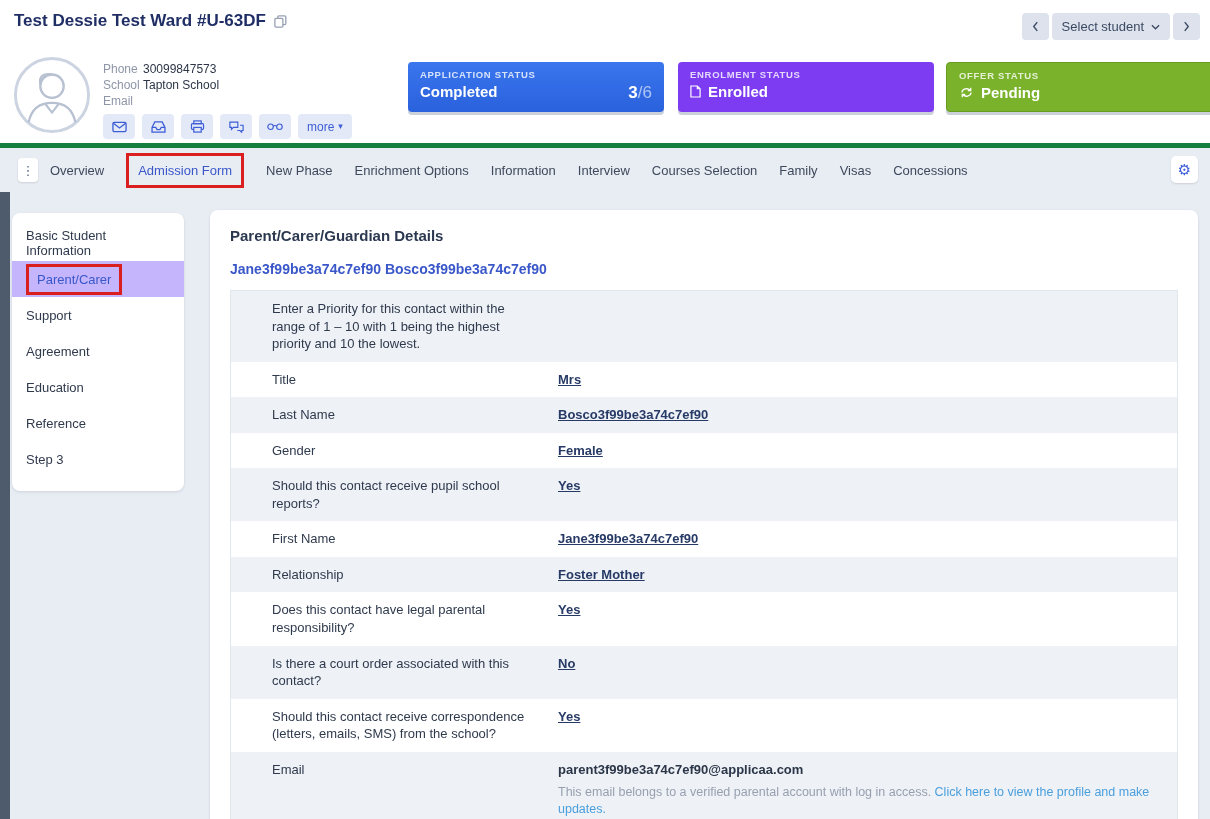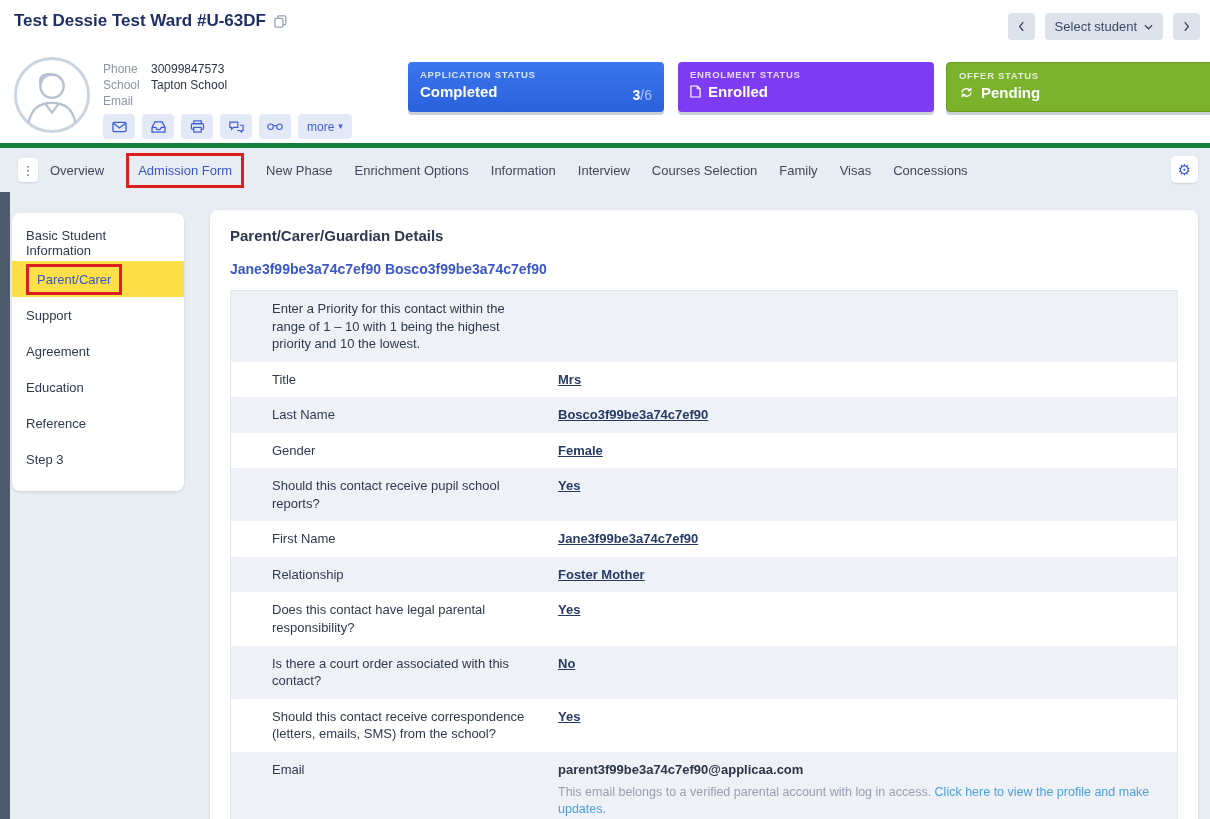--- a/index.html
+++ b/index.html
@@ -9,60 +9,60 @@
     background: #e8ecf3;
     position: relative;
     color: #2f3a4d;
   }
 
   
   .topbar { position: absolute; top: 0; left: 0; width: 100%; height: 148px; background: #fff; border-bottom: 5px solid #15803d; }
   .page-title { position: absolute; left: 14px; top: 11px; font-size: 17px; font-weight: 700; color: #202e66; display: flex; align-items: center; gap: 8px; }
   .copy-ic { display: inline-flex; cursor: pointer; }
 
-  .select-group { position: absolute; right: 10px; top: 13px; display: flex; gap: 10px; }
+  .select-group { position: absolute; right: 10px; top: 13px; display: flex; gap: 3px; }
   .sel-btn { height: 27px; background: #dde2ed; border: none; border-radius: 4px; display: flex; align-items: center; justify-content: center; color: #3b4a63; font-size: 13px; cursor: pointer; }
   .sel-nav { width: 27px; }
   .sel-mid { padding: 0 10px; gap: 7px; }
 
   .avatar { position: absolute; left: 13px; top: 56px; }
   .profile-info { position: absolute; left: 103px; top: 61px; font-size: 12px; line-height: 16px; color: #2c3648; }
   .pi-row { display: flex; }
   .pi-label { color: #8d95a7; width: 40px; }
-  .pi-value { margin-left: 8px; }
+  .pi-value { margin-left: 0; }
 
   .icon-row { position: absolute; left: 103px; top: 114px; display: flex; gap: 7px; }
   .icon-btn { min-width: 32px; height: 25px; background: #e4e9f8; border-radius: 4px; display: flex; align-items: center; justify-content: center; cursor: pointer; }
   .more-btn { padding: 0 9px; color: #3c5dd6; font-size: 12px; gap: 4px; }
   .caret-glyph { font-size: 9px; line-height: 1; }
 
   
   .status-card { position: absolute; top: 62px; height: 50px; border-radius: 4px; padding: 7px 12px; color: #fff; box-shadow: 0 3px 0 rgba(20,40,90,.22); }
   .sc-label { font-size: 9.5px; letter-spacing: .7px; text-transform: uppercase; opacity: .8; font-weight: 700; }
   .sc-value { font-size: 15px; font-weight: 700; margin-top: 3px; display: flex; align-items: center; gap: 7px; }
   .sc-app { left: 408px; width: 256px; background: linear-gradient(#3a76ee, #2a61dc); }
   .sc-enr { left: 678px; width: 256px; background: #7d3cf2; }
   .sc-off { left: 946px; width: 284px; background: #7ab22c; border: 1px solid #689c21; }
-  .sc-progress { position: absolute; right: 12px; bottom: 9px; font-size: 14px; font-weight: 700; text-align: center; }
+  .sc-progress { position: absolute; right: 12px; bottom: 9px; font-size: 17px; font-weight: 700; text-align: center; }
   .sc-progress .dim { opacity: .6; font-weight: 400; }
 
   
   .tabbar { position: absolute; top: 148px; left: 0; width: 100%; height: 44px; }
   .dots-btn { position: absolute; left: 18px; top: 10px; width: 20px; height: 24px; background: #fff; border-radius: 4px; box-shadow: 0 1px 2px rgba(0,0,0,.12); display: flex; align-items: center; justify-content: center; color: #5b6a85; font-size: 13px; cursor: pointer; }
   .tab-list { position: absolute; left: 50px; top: 0; height: 44px; display: flex; align-items: center; gap: 22px; font-size: 13px; color: #3e4a5c; }
   .tab { cursor: pointer; white-space: nowrap; }
   .tab.active { color: #3a57c9; border: 3px solid #d91f1f; padding: 7px 9px; }
   .gear-btn { position: absolute; right: 12px; top: 8px; width: 27px; height: 27px; background: #fff; border-radius: 5px; box-shadow: 0 1px 2px rgba(0,0,0,.12); display: flex; align-items: center; justify-content: center; color: #3c5dd6; font-size: 15px; cursor: pointer; }
 
   
   .left-strip { position: absolute; left: 0; top: 192px; width: 10px; height: 627px; background: #4e5b6c; }
 
   .sidebar { position: absolute; left: 12px; top: 213px; width: 172px; background: #fff; border-radius: 8px; box-shadow: 0 1px 3px rgba(20,30,60,.12); padding: 12px 0 14px; }
   .side-item { min-height: 36px; display: flex; align-items: center; padding: 0 14px; font-size: 13px; color: #2f3a4d; cursor: pointer; }
-  .side-item.active { background: #fde047; color: #3a57c9; }
+  .side-item.active { background: #c4b5fd; color: #3a57c9; }
   .red-box-inline { border: 3px solid #d91f1f; padding: 5px 8px; display: inline-block; }
 
   .main-card { position: absolute; left: 210px; top: 210px; width: 988px; height: 640px; background: #fff; border-radius: 8px; box-shadow: 0 1px 3px rgba(20,30,60,.12); padding: 17px 20px; overflow: hidden; }
   .main-title { font-size: 15px; font-weight: 700; color: #2b3850; }
   .contact-name { margin-top: 17px; font-size: 14px; font-weight: 700; color: #3a57c9; }
 
   .details-table { margin-top: 13px; border: 1px solid #e2e6ed; }
   .trow { display: flex; position: relative; padding-left: 27px; }
   .trow:nth-child(odd) { background: #eef1f6; }
   .tlabel { width: 292px; flex: none; padding: 9px 14px; font-size: 13px; color: #2f3a4d; line-height: 1.35; }

